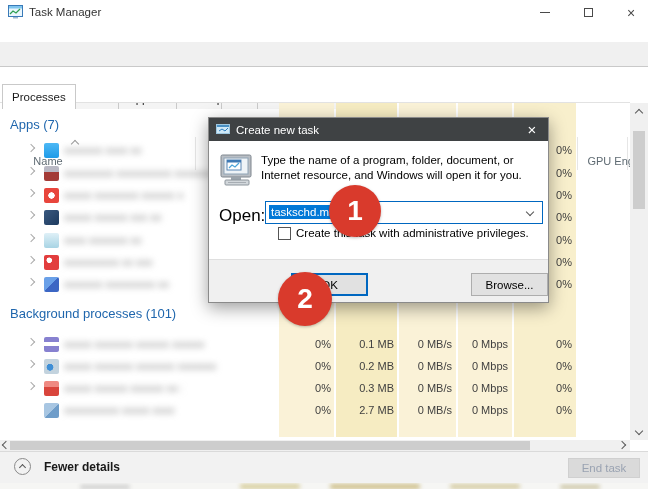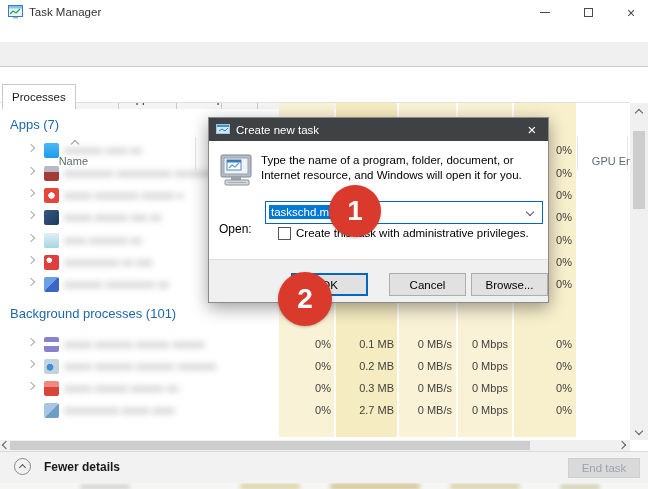--- a/index.html
+++ b/index.html
@@ -25,21 +25,21 @@
   #tabline { left:0; top:66px; width:648px; height:0; border-top:1px solid #c9c9c9; }
   .tab { position:absolute; top:45px; height:22px; padding:0 9px; font-size:11.5px; color:#1a1a1a;
          display:flex; align-items:center; background:#f4f4f4; border:1px solid #c9c9c9; border-bottom:none; }
   .tab.active { top:42px; height:25px; background:#fff; z-index:3; }
 
   
   #listheader { left:0; top:67px; width:630px; height:36px; background:#fff; border-bottom:1px solid #e2e2e2; }
   .hsep { position:absolute; top:70px; height:33px; width:0; border-left:1px solid #e6e6e6; }
   .hpct { position:absolute; top:72px; font-size:12px; color:#3c3c3c; text-align:right; width:60px; }
   .hlab { position:absolute; top:88px; font-size:11px; color:#5f6b73; text-align:right; width:60px; }
-  .hlab-left { text-align:right; }
+  .hlab-left { text-align:center; }
   #sort-caret { left:72px; top:74px; }
 
   
   .stripe { position:absolute; top:103px; height:334px; z-index:1; }
   #rows { left:0; top:103px; width:630px; height:337px; z-index:2; }
   .group-label { position:absolute; left:10px; font-size:13px; color:#1f66ad; white-space:nowrap; }
   .prow { position:absolute; left:0; width:630px; height:22px; }
   .chev-expand { position:absolute; left:28px; top:5px; }
   .app-ic { position:absolute; left:44px; top:3px; width:15px; height:15px; border-radius:2px; }
   .blurname { position:absolute; left:64px; top:4px; font-size:11px; color:#8d8d8d; filter:blur(3px);
@@ -70,21 +70,21 @@
 
   
   #dialog { left:208px; top:117px; width:341px; height:186px; background:#fff; border:1px solid #8a8a8a;
             box-shadow:0 5px 16px rgba(0,0,0,.38); z-index:6; }
   #dlg-titlebar { left:0; top:0; width:339px; height:23px; background:#3f4244; display:flex; align-items:center; }
   #dlg-icon { margin-left:7px; width:14px; height:12px; }
   #dlg-title { margin-left:6px; font-size:11.5px; color:#fff; }
   #dlg-close { position:absolute; right:0; top:0; width:32px; height:23px; display:flex; align-items:center; justify-content:center; color:#fff; font-size:15px; }
   #run-icon { left:10px; top:36px; }
   #dlg-instr { left:52px; top:35px; width:280px; font-size:11.5px; line-height:15px; color:#000; }
-  #open-label { left:10px; top:104px; font-size:12px; color:#000; }
+  #open-label { left:10px; top:88px; font-size:17px; color:#000; }
   #combo { left:56px; top:83px; width:278px; height:23px; background:#fff; border:1px solid #0067c0; }
   #combo-text { position:absolute; left:3px; top:3px; font-size:11.5px; background:#0078d7; color:#fff; padding:1px 2px; }
   #combo-chev { position:absolute; right:9px; top:7px; border-color:#555; }
   #dlg-check { left:69px; top:109px; width:13px; height:13px; background:#fff; border:1px solid #555; }
   #check-label { left:87px; top:109px; font-size:11.5px; color:#000; }
   #dlg-footer { left:0; top:141px; width:339px; height:43px; background:#f0f0f0; border-top:1px solid #dfdfdf; }
   .dlg-btn { position:absolute; top:155px; width:77px; height:23px; background:#e1e1e1; border:1px solid #adadad;
              font-size:11.5px; color:#000; display:flex; align-items:center; justify-content:center; }
   #btn-ok { left:82px; border:2px solid #0067c0; }
   #btn-cancel { left:180px; } #btn-browse { left:262px; }
@@ -298,20 +298,19 @@
     <div id="dlg-instr" class="abs">Type the name of a program, folder, document, or Internet resource, and Windows will open it for you.</div>
     <span id="open-label" class="abs">Open:</span>
     <div id="combo" class="abs">
       <span id="combo-text">taskschd.msc</span>
       <span id="combo-chev" class="chev chev-down"></span>
     </div>
     <div id="dlg-check" class="abs"></div>
     <span id="check-label" class="abs">Create this task with administrative privileges.</span>
     <div id="dlg-footer" class="abs"></div>
     <div id="btn-ok" class="dlg-btn">OK</div>
-    <div id="btn-cancel" class="dlg-btn">Cancel</div>
     <div id="btn-browse" class="dlg-btn">Browse...</div>
   </div>
 
   <div id="anno1" class="anno">1</div>
   <div id="anno2" class="anno">2</div>
 
 </div>
 
 </body></html>

